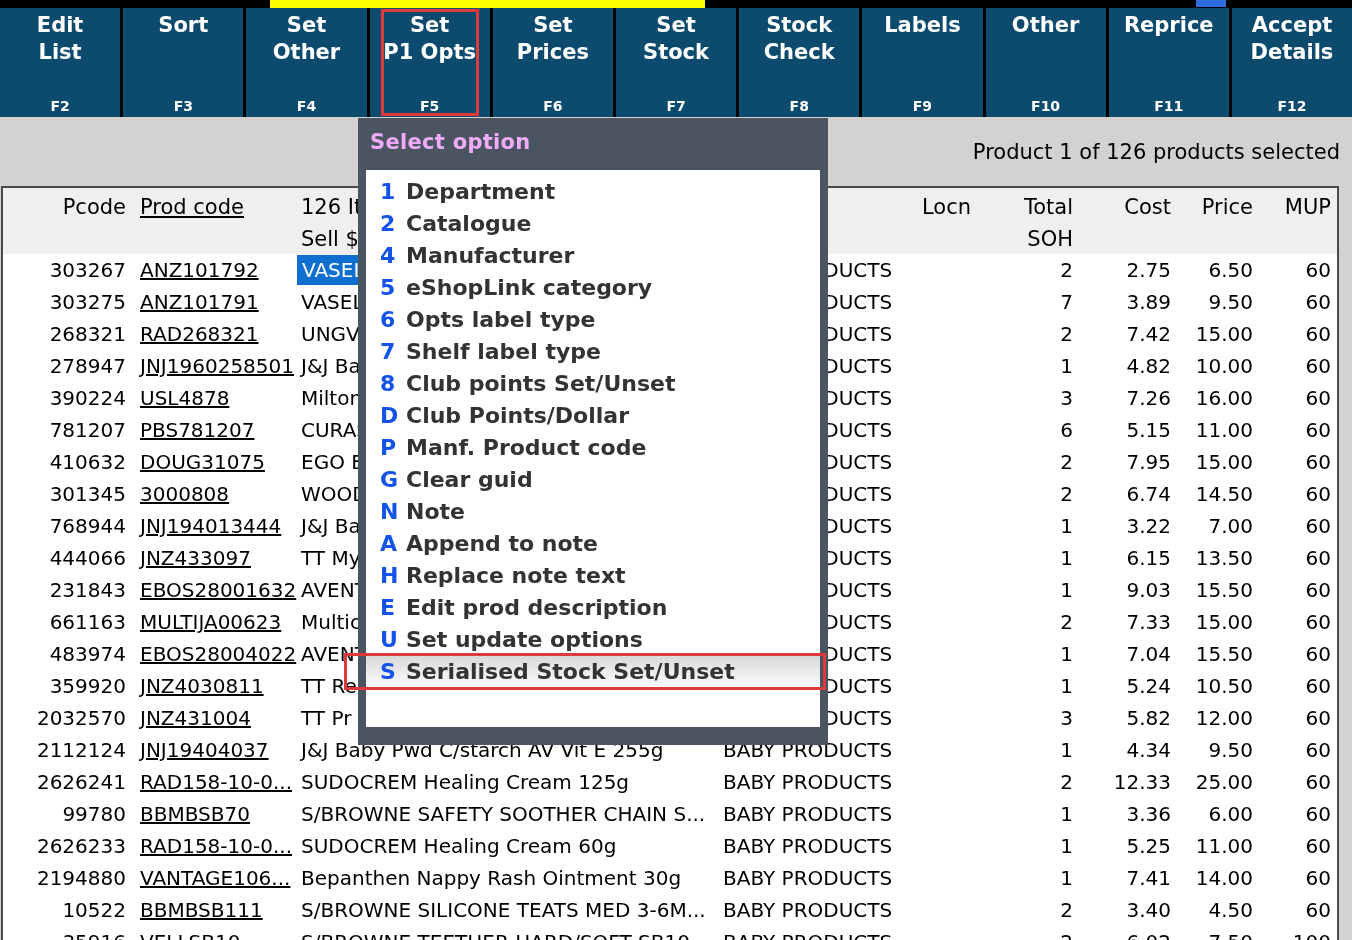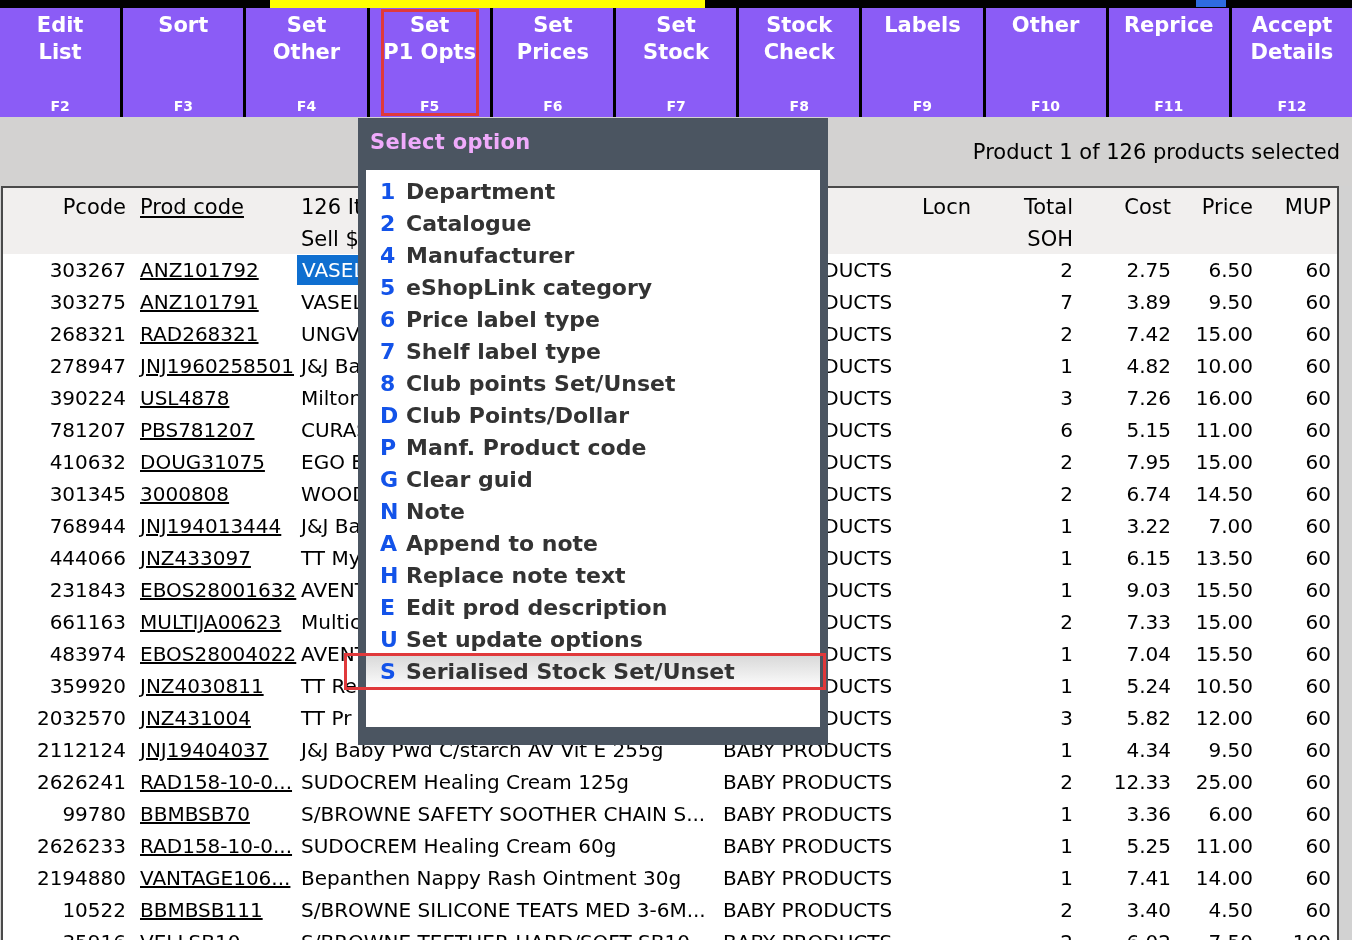--- a/index.html
+++ b/index.html
@@ -8,21 +8,21 @@
     background:#d2d2d2;
     font-family:"DejaVu Sans","Liberation Sans",sans-serif;
     -webkit-font-smoothing:antialiased;
   }
   
   .toolbar{
     position:absolute;left:0;top:0;width:1352px;height:117px;
     background:#000;display:flex;gap:3px;padding-top:8px;box-sizing:border-box;z-index:3;
   }
   .tb{
-    flex:1;background:#8b5cf6;color:#fff;position:relative;text-align:center;
+    flex:1;background:#0c4a6e;color:#fff;position:relative;text-align:center;
     font-weight:bold;
   }
   .tb .lbl{font-size:21px;line-height:27px;margin-top:4px;white-space:pre-line;}
   .tb .fk{position:absolute;bottom:3px;left:0;right:0;font-size:14px;text-align:center;}
   .tb .redbox{position:absolute;left:11px;right:11px;top:1px;bottom:1px;border:3px solid #e0393b;}
   .strip-yellow{position:absolute;left:270px;top:0;width:435px;height:8px;background:#ffff00;z-index:4;}
   .chip-blue{position:absolute;left:1196px;top:0;width:30px;height:7px;background:#2e6ce0;z-index:4;}
   
   .statusbar{position:absolute;left:0;top:117px;width:1352px;height:69px;background:#d3d2d1;z-index:1;text-align:center;}
   .statusbar .txt{position:absolute;right:12px;top:23px;font-size:21px;color:#000;}
@@ -359,21 +359,21 @@
     </div>
 </div>
 
 <div class="menu">
   <div class="menu-title">Select option</div>
   <div class="menu-list" id="menulist">
       <div class="mi"><span class="k">1</span><span>Department</span></div>
       <div class="mi"><span class="k">2</span><span>Catalogue</span></div>
       <div class="mi"><span class="k">4</span><span>Manufacturer</span></div>
       <div class="mi"><span class="k">5</span><span>eShopLink category</span></div>
-      <div class="mi"><span class="k">6</span><span>Price label type</span></div>
+      <div class="mi"><span class="k">6</span><span>Opts label type</span></div>
       <div class="mi"><span class="k">7</span><span>Shelf label type</span></div>
       <div class="mi"><span class="k">8</span><span>Club points Set/Unset</span></div>
       <div class="mi"><span class="k">D</span><span>Club Points/Dollar</span></div>
       <div class="mi"><span class="k">P</span><span>Manf. Product code</span></div>
       <div class="mi"><span class="k">G</span><span>Clear guid</span></div>
       <div class="mi"><span class="k">N</span><span>Note</span></div>
       <div class="mi"><span class="k">A</span><span>Append to note</span></div>
       <div class="mi"><span class="k">H</span><span>Replace note text</span></div>
       <div class="mi"><span class="k">E</span><span>Edit prod description</span></div>
       <div class="mi"><span class="k">U</span><span>Set update options</span></div>

